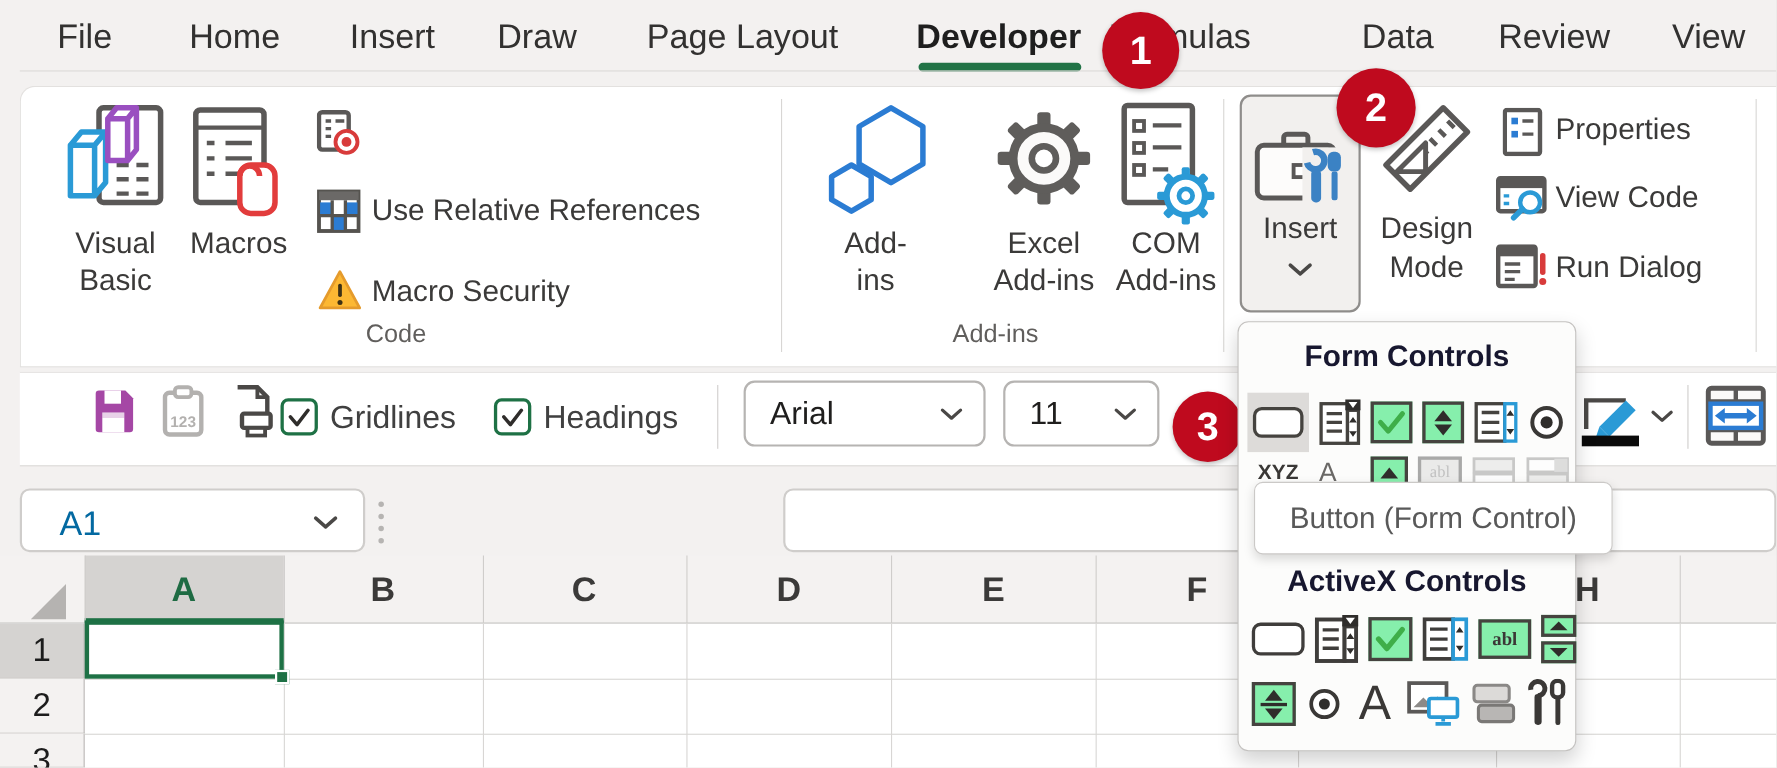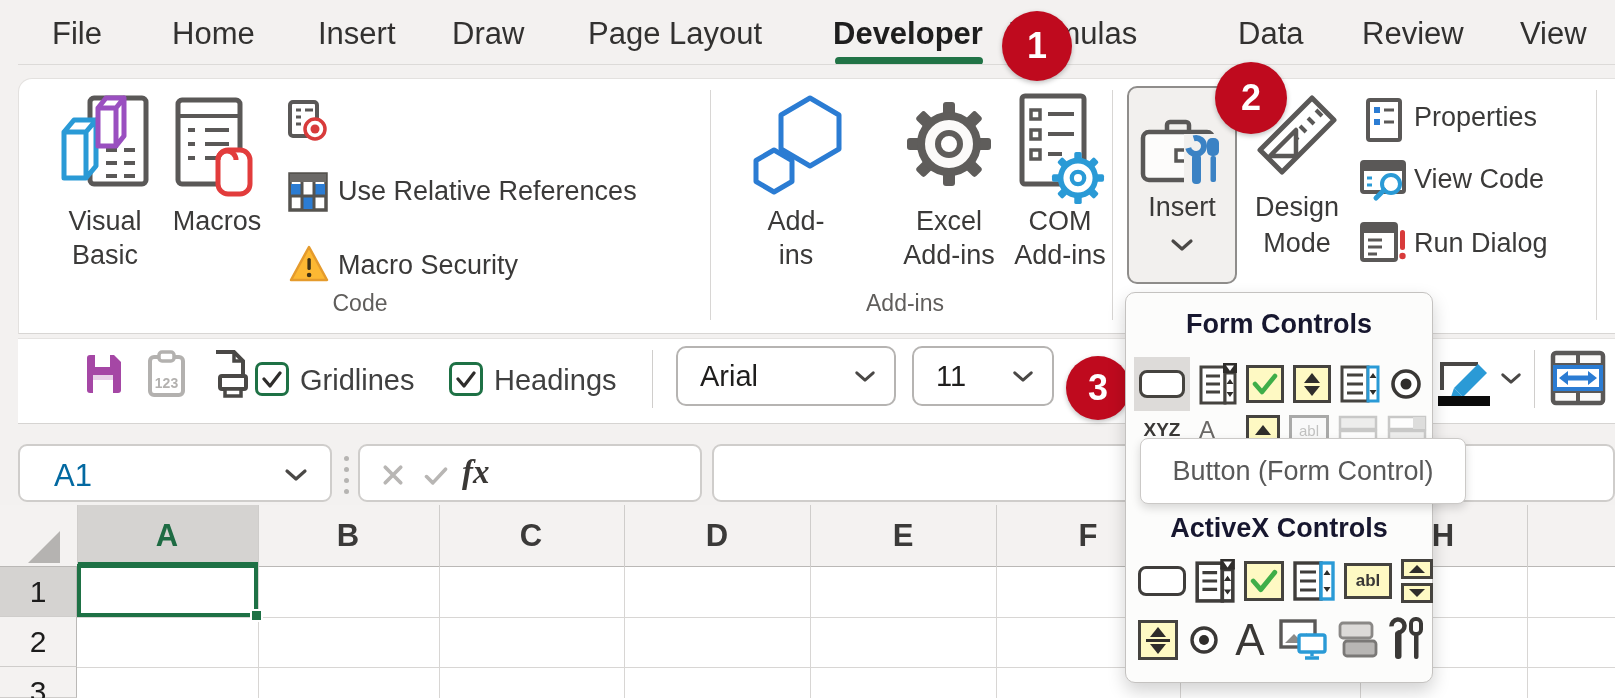--- a/index.html
+++ b/index.html
@@ -54,22 +54,22 @@
   .gridv{position:absolute;top:567px;width:1px;height:131px;background:#d8d6d4;}
   .gridh{position:absolute;left:77px;width:1538px;height:1px;background:#d8d6d4;}
   #a1-sel{left:77px;top:564px;width:181px;height:53px;border:4px solid #1e7145;box-sizing:border-box;}
   #a1-handle{left:250px;top:609px;width:13px;height:13px;background:#1e7145;border:2px solid #fff;box-sizing:border-box;}
   #corner-tri{left:28px;top:531px;width:0;height:0;border-left:32px solid transparent;border-bottom:32px solid #b5b3b1;}
   
   #ddpanel{left:1125px;top:292px;width:308px;height:391px;background:#fcfcfb;border:1px solid #c4c2c0;
            border-radius:10px;box-shadow:0 8px 18px rgba(0,0,0,.18);z-index:6;box-sizing:border-box;}
   .dd-title{position:absolute;width:100%;text-align:center;font-size:27px;font-weight:700;color:#17172f;}
   .dd-row{position:absolute;left:8px;display:flex;align-items:center;gap:9px;}
-  .ico-box{border:3px solid #45433f;background:#fef9c3;box-sizing:border-box;display:flex;flex-direction:column;
-           align-items:center;justify-content:center;}
+  .ico-box{border:3px solid #45433f;background:#86efac;box-sizing:border-box;display:flex;flex-direction:column;
+           align-items:center;justify-content:center;font-family:Liberation Serif, serif;}
   .tri-u{width:0;height:0;border-left:8px solid transparent;border-right:8px solid transparent;border-bottom:10px solid #2f2d2b;}
   .tri-d{width:0;height:0;border-left:8px solid transparent;border-right:8px solid transparent;border-top:10px solid #2f2d2b;}
   .gray{filter:grayscale(1) opacity(.45);}
   #tooltip{left:1140px;top:438px;width:324px;height:64px;background:#fff;border:1px solid #cbc9c7;border-radius:8px;
            box-shadow:0 4px 10px rgba(0,0,0,.15);z-index:8;display:flex;align-items:center;justify-content:center;
            font-size:27px;color:#595959;white-space:nowrap;}
   .chev{stroke:#4a4846;stroke-width:3.2;fill:none;stroke-linecap:round;stroke-linejoin:round;}
 </style>
 </head>
 <body>
@@ -315,29 +315,20 @@
     <svg style="position:absolute;right:22px;top:22px" width="24" height="14" viewBox="0 0 24 14">
         <path class="chev" d="M3 3l9 8 9-8"></path>
       </svg>
   </div>
   <div class="dotcol" style="left:344px;top:456px">
     <div class="dot"></div>
       <div class="dot"></div>
       <div class="dot"></div>
       <div class="dot"></div>
   </div>
-  <div class="fbox" style="left:358px;top:444px;width:344px;height:58px">
-    <svg style="position:absolute;left:22px;top:18px" width="22" height="22" viewBox="0 0 20 20">
-      <path d="M3 3l14 14M17 3 3 17" stroke="#b8b6b4" stroke-width="3.4" stroke-linecap="round"></path>
-    </svg>
-    <svg style="position:absolute;left:64px;top:20px" width="24" height="19" viewBox="0 0 22 18">
-      <path d="M2 10l6 6L20 3" fill="none" stroke="#b8b6b4" stroke-width="3.4" stroke-linecap="round" stroke-linejoin="round"></path>
-    </svg>
-    <span id="fx-label" style="position:absolute;left:102px;top:8px">fx</span>
-  </div>
   <div class="fbox" style="left:712px;top:444px;width:903px;height:58px"></div>
 
   <div class="abs" id="col-head-strip"></div>
   <div class="abs" id="colA-sel"></div>
   <div class="abs" id="colA-green"></div>
   <div class="abs" id="corner-tri"></div>
 
   <div class="col-letter" style="left:132px;color:#1e6b43">A</div>
   <div class="col-letter" style="left:313px">B</div>
   <div class="col-letter" style="left:496px">C</div>

